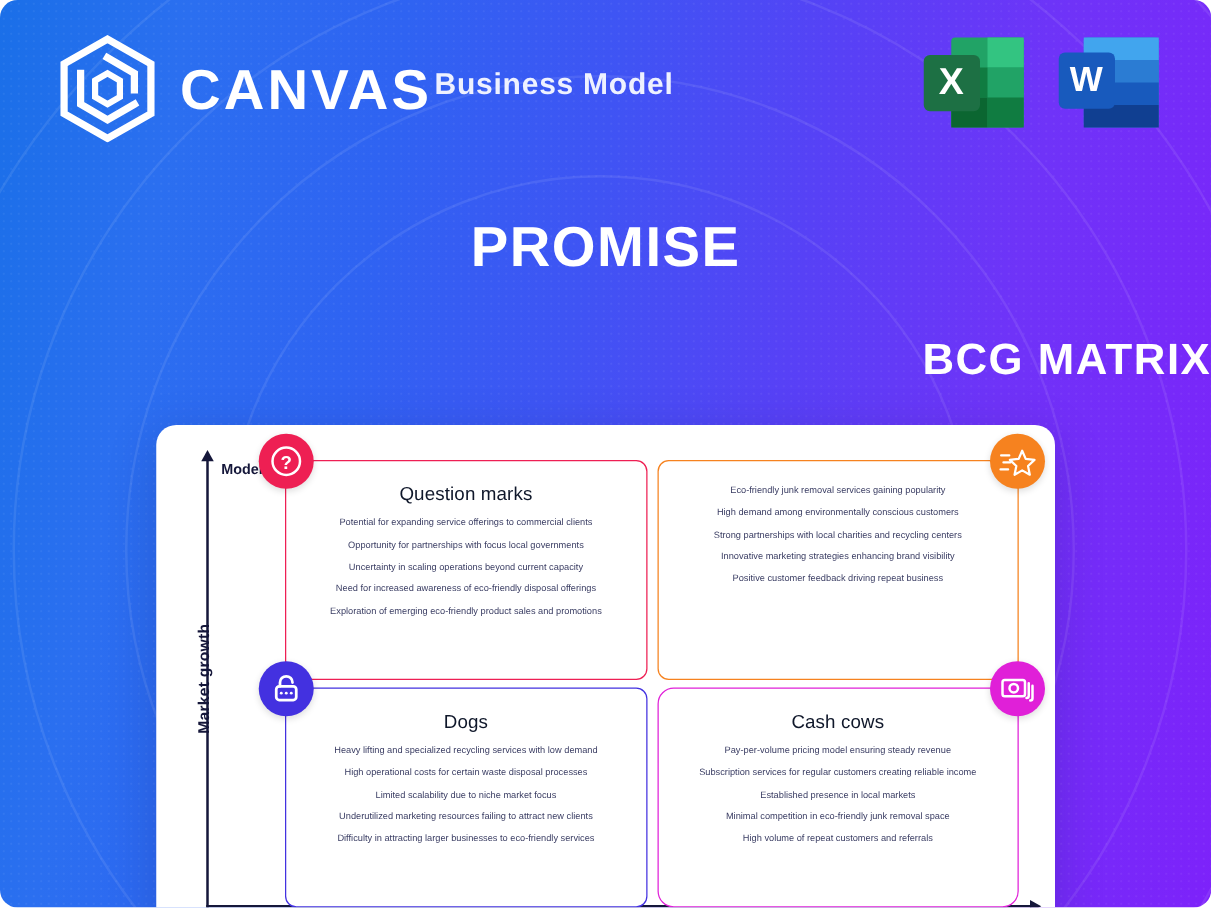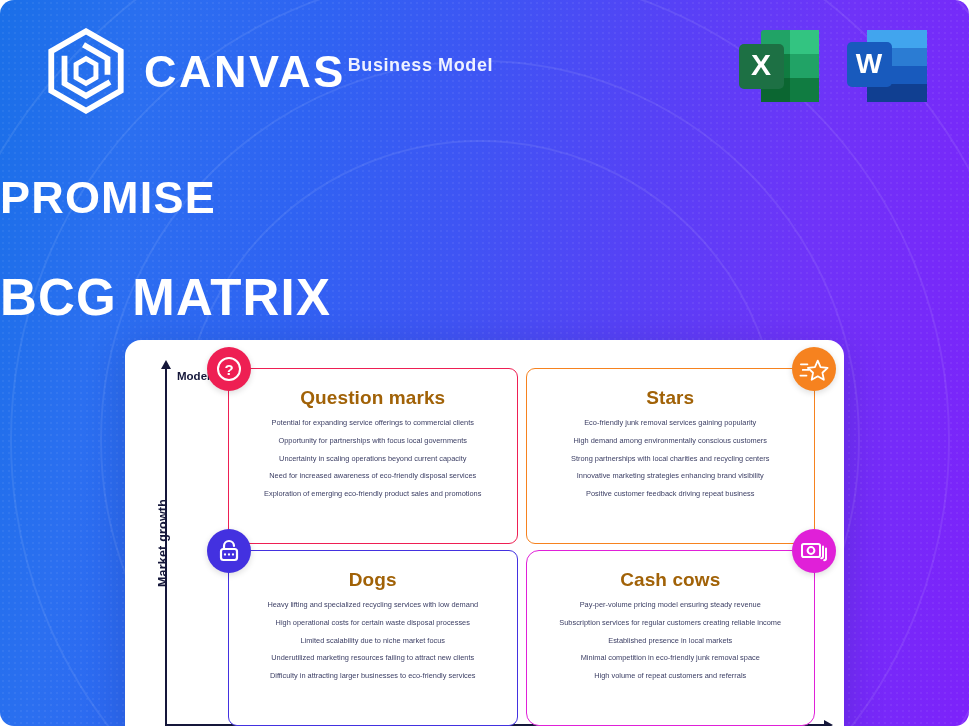--- a/index.html
+++ b/index.html
@@ -43,40 +43,40 @@
     position: absolute; left: 44px; top: 28px;
     display: flex; align-items: center; gap: 16px;
   }
   .brand-mark { width: 84px; height: 86px; flex: 0 0 auto; }
   .brand-text { display: flex; flex-direction: row; line-height: 1; }
   .brand-title {
     color: #fff; font-size: 45px; font-weight: 700;
     letter-spacing: 2.5px;
   }
   .brand-sub {
-    color: #eef1ff; font-size: 18px; font-weight: 600;
+    color: #eef1ff; font-size: 24px; font-weight: 600;
     letter-spacing: 0.6px; margin-top: 7px; margin-left: 2px;
   }
 
   .office-icons {
     position: absolute; right: 38px; top: 24px;
     display: flex; gap: 20px; align-items: flex-start;
   }
   .office-icon { position: relative; width: 88px; height: 84px; }
 
   
   .doc-title {
     position: absolute; left: 0; right: 0; top: 172px;
-    color: #fff;
+    text-align: center; color: #fff;
     font-size: 45px; font-weight: 700; letter-spacing: 1.2px;
   }
   .doc-subtitle {
-    position: absolute; left: 0; right: 16px; top: 268px;
-    text-align: left; color: #fff;
-    font-size: 51px; font-weight: 700; letter-spacing: 1.2px;
+    position: absolute; left: 0; right: 0; top: 268px;
+    text-align: right; color: #fff;
+    font-size: 35px; font-weight: 700; letter-spacing: 1.2px;
   }
 
   
   .matrix-card {
     position: absolute;
     left: 125px; top: 340px; width: 719px; height: 400px;
     background: #fff;
     border-radius: 16px 16px 0 0;
     box-shadow: 0 10px 40px rgba(10,20,80,0.18);
     overflow: hidden;
@@ -123,21 +123,21 @@
   }
   .quad {
     position: relative;
     border: 1.6px solid #ccc;
     border-radius: 9px;
     background: #fff;
     padding: 18px 10px 8px;
     text-align: center;
   }
   .quad-title {
-    font-size: 19px; font-weight: 700; color: #a16207;
+    font-size: 15px; font-weight: 400; color: #0f172a;
     margin-bottom: 9px; letter-spacing: .1px;
   }
   .quad-item {
     font-size: 7.4px; color: #3a3d63;
     line-height: 1.25; margin-bottom: 8.5px;
     white-space: nowrap;
   }
 
   .badge {
     position: absolute; width: 44px; height: 44px;
@@ -224,34 +224,33 @@
         <div class="badge badge-tl" style="background:#ee1f53">
           <svg width="30" height="30" viewBox="0 0 30 30">
             <circle cx="15" cy="15" r="11" fill="none" stroke="#fff" stroke-width="2"></circle>
             <text x="15" y="21" font-family="Liberation Sans, sans-serif" font-size="15" font-weight="700" fill="#fff" text-anchor="middle">?</text>
           </svg>
         </div>
         <div class="quad-title">Question marks</div>
         <div class="quad-item">Potential for expanding service offerings to commercial clients</div>
         <div class="quad-item">Opportunity for partnerships with focus local governments</div>
         <div class="quad-item">Uncertainty in scaling operations beyond current capacity</div>
-        <div class="quad-item">Need for increased awareness of eco-friendly disposal services</div>
+        <div class="quad-item">Need for increased awareness of eco-friendly disposal offerings</div>
         <div class="quad-item">Exploration of emerging eco-friendly product sales and promotions</div>
       </div>
 
       <div class="quad q-stars">
         <div class="badge badge-tr" style="background:#f6821f">
           <svg width="30" height="30" viewBox="0 0 32 30">
             <path d="M20 6 L23 13 L30.5 13.8 L25 19 L26.5 26.5 L20 22.8 L13.5 26.5 L15 19 L9.5 13.8 L17 13 Z" fill="none" stroke="#fff" stroke-width="1.9" stroke-linejoin="round"></path>
             <path d="M2 10 H9" stroke="#fff" stroke-width="1.9" stroke-linecap="round"></path>
             <path d="M4 16 H10" stroke="#fff" stroke-width="1.9" stroke-linecap="round"></path>
             <path d="M1.5 22 H8" stroke="#fff" stroke-width="1.9" stroke-linecap="round"></path>
           </svg>
         </div>
-        <div class="quad-title">Stars</div>
         <div class="quad-item">Eco-friendly junk removal services gaining popularity</div>
         <div class="quad-item">High demand among environmentally conscious customers</div>
         <div class="quad-item">Strong partnerships with local charities and recycling centers</div>
         <div class="quad-item">Innovative marketing strategies enhancing brand visibility</div>
         <div class="quad-item">Positive customer feedback driving repeat business</div>
       </div>
 
       <div class="quad q-dogs">
         <div class="badge badge-tl" style="background:#4331e0">
           <svg width="28" height="28" viewBox="0 0 28 28">

